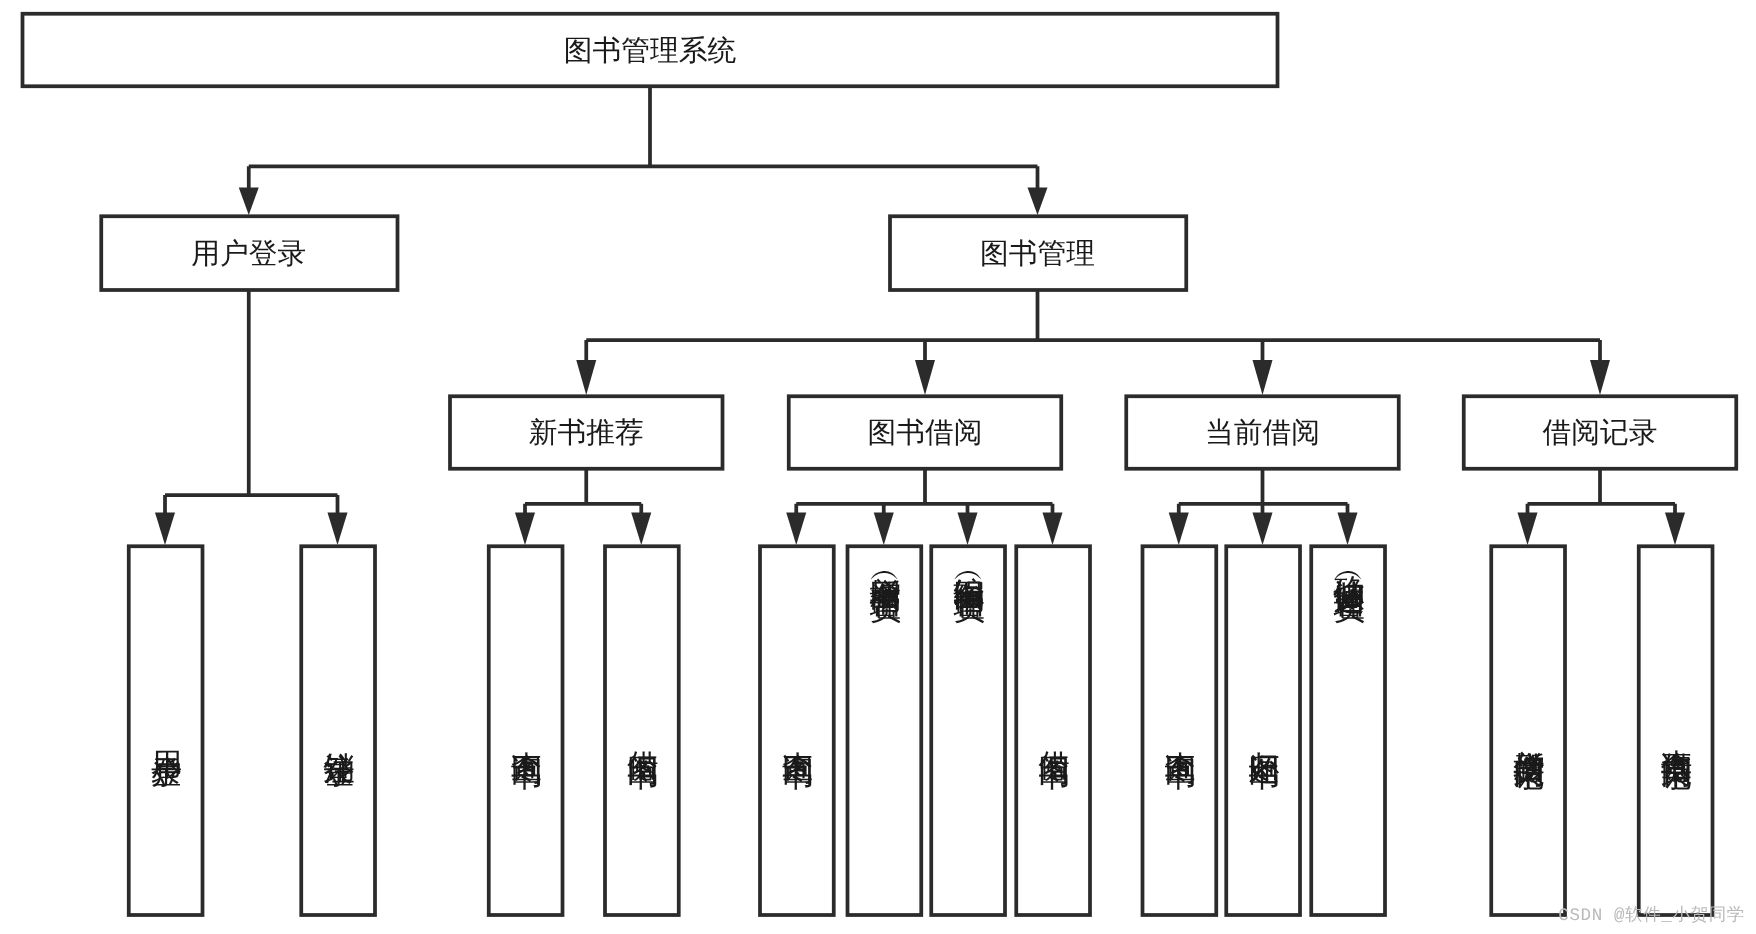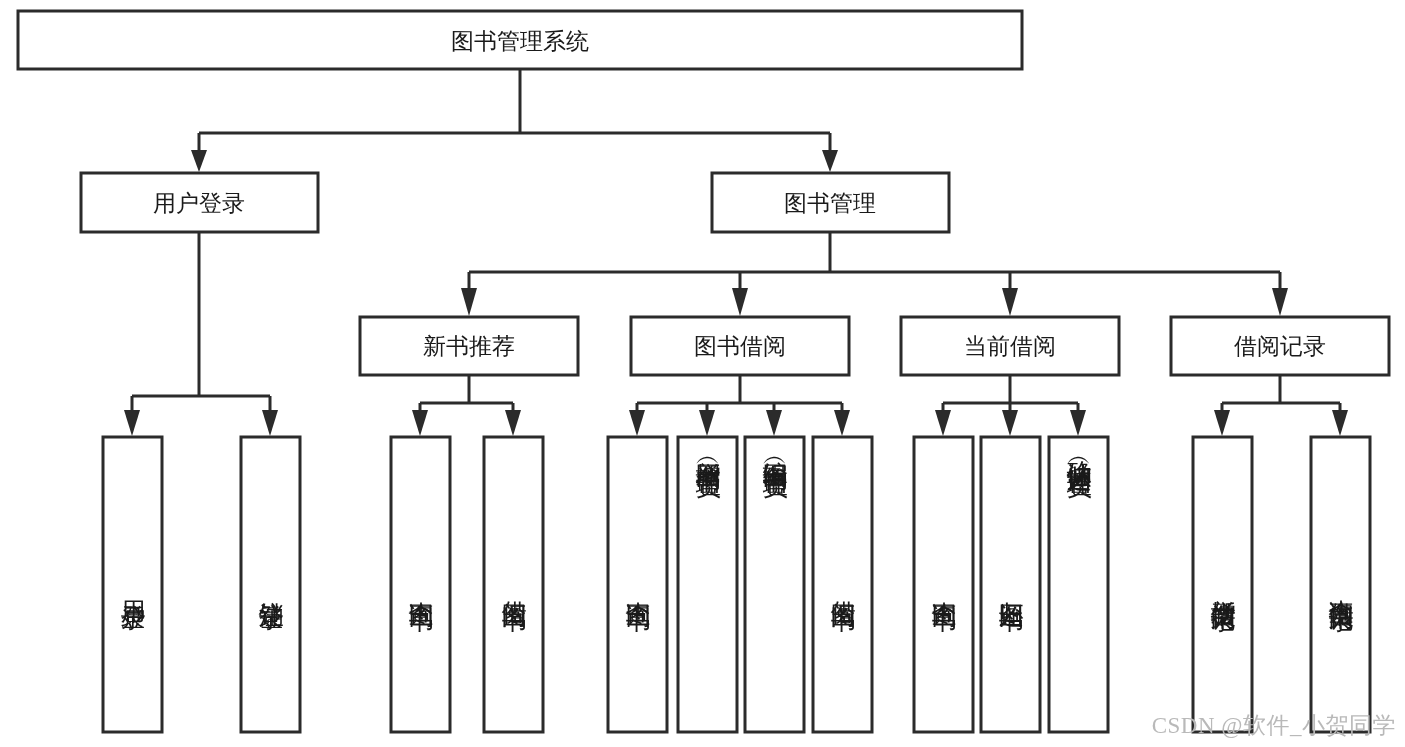--- a/index.html
+++ b/index.html
@@ -69,22 +69,22 @@
     line-height: 1.06;
     letter-spacing: 2px;
     color: #1a1a1a;
     white-space: nowrap;
     text-align: center;
   }
   .watermark {
     position: absolute;
     right: 9px;
     bottom: 6px;
-    font-family: Liberation Serif, serif;
-    font-size: 23px;
+    font-family: Liberation Mono, monospace;
+    font-size: 14px;
     color: #b9b9b9;
     letter-spacing: 0.5px;
     white-space: nowrap;
   }
 </style>
 </head>
 <body>
 
 <div id="diagram-root">
 

